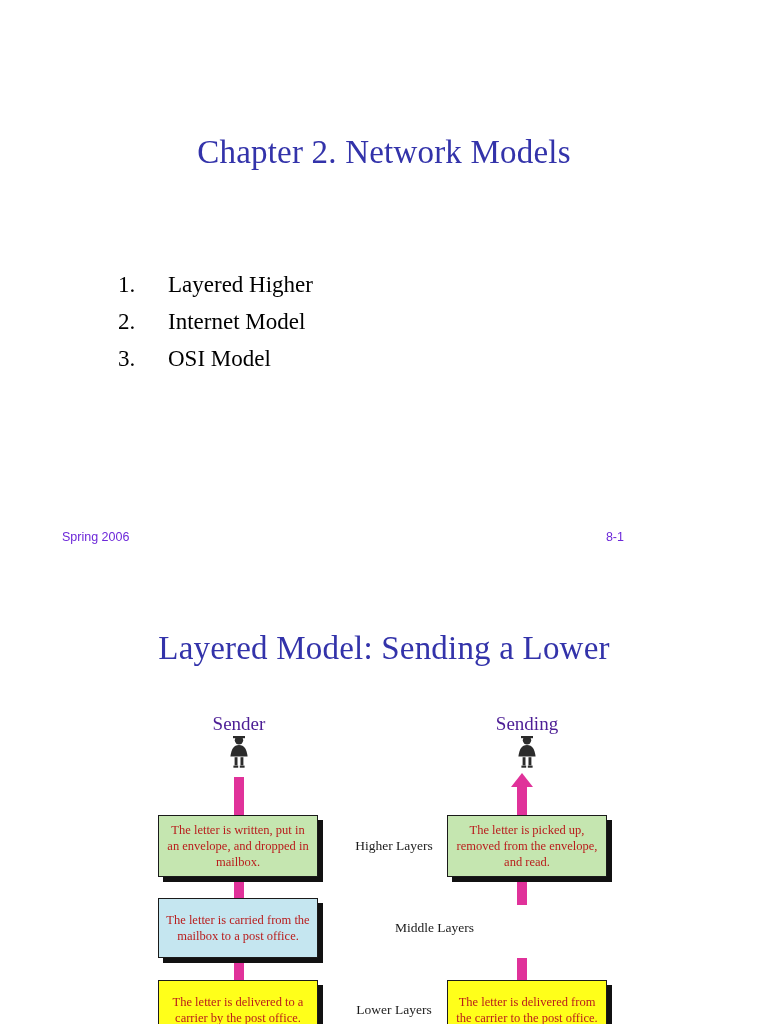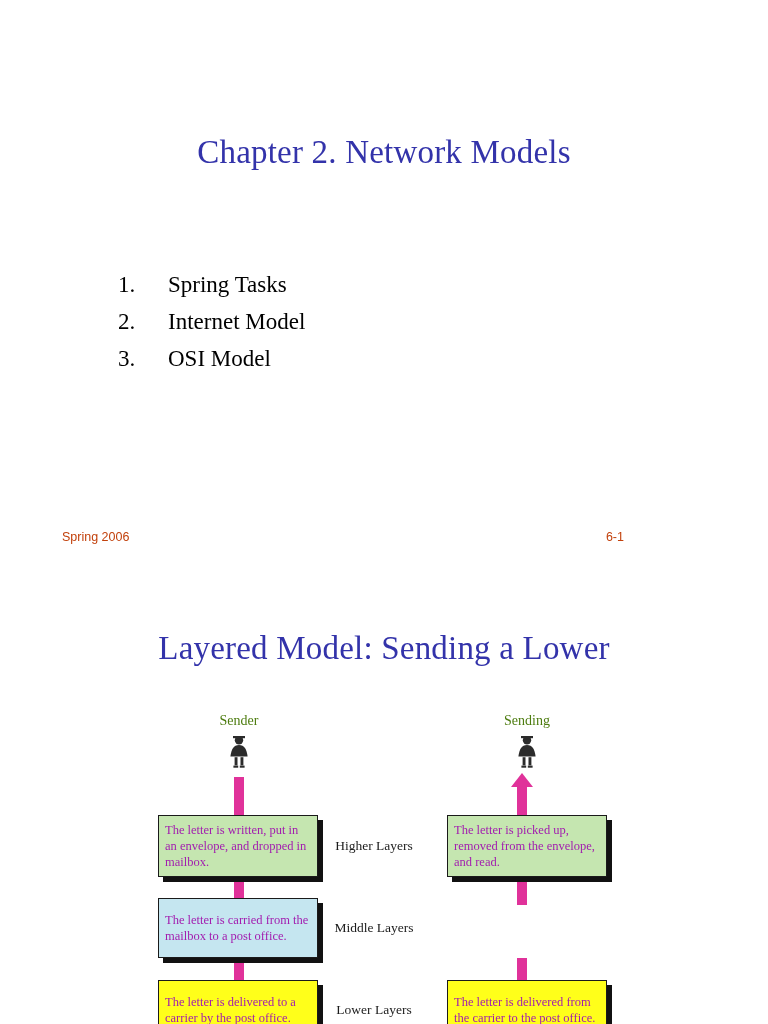--- a/index.html
+++ b/index.html
@@ -57,21 +57,21 @@
   .agenda-label { flex: 1 1 auto; }
 
   #footer {
     position: absolute;
     left: 0;
     top: 530px;
     width: 686px;
     height: 18px;
     font-family: "Liberation Sans", sans-serif;
     font-size: 12.5px;
-    color: #c2410c;
+    color: #6d28d9;
   }
   #footer-date { position: absolute; left: 62px; top: 0; }
   #footer-center { position: absolute; left: 0; top: 0; width: 768px; text-align: center; }
   #footer-page { position: absolute; right: 62px; top: 0; }
 
   
   #slide-two {
     position: absolute;
     left: 0; top: 600px;
     width: 768px;
@@ -88,22 +88,22 @@
     top: 105px;
     width: 480px;
     height: 320px;
   }
 
   .col-head {
     position: absolute;
     width: 120px;
     text-align: center;
     font-family: "Liberation Serif", serif;
-    font-size: 14px;
-    color: #4d7c0f;
+    font-size: 19px;
+    color: #4c1d95;
     top: 8px;
   }
   #head-sender   { left: 29px; }
   #head-receiver { left: 317px; }
 
   .person {
     position: absolute;
     top: 30px;
     width: 26px;
     height: 34px;
@@ -125,66 +125,67 @@
   }
 
   .layer-box {
     position: absolute;
     box-sizing: border-box;
     border: 1.5px solid #1a1a1a;
     box-shadow: 5px 5px 0 0 #111111;
     display: flex;
     align-items: center;
     justify-content: center;
+    text-align: center;
     font-family: "Liberation Serif", serif;
     font-size: 12.5px;
     line-height: 1.28;
-    color: #a21caf;
+    color: #b91c1c;
     padding: 3px 6px;
     z-index: 3;
   }
   .box-green  { background: #c5e6b0; }
   .box-blue   { background: #c5e6f0; }
   .box-yellow { background: #ffff1a; }
 
   .layer-label {
     position: absolute;
     width: 160px;
-    left: 144px;
+    left: 164px;
     text-align: center;
     font-family: "Liberation Serif", serif;
     font-size: 13.5px;
     color: #1b1b1b;
   }
 </style>
 </head>
 <body>
 
 <div id="slide-one">
 
   <div class="slide-title" id="title-chapter">Chapter 2. Network Models</div>
 
   <div id="agenda-list">
     <div class="agenda-item">
       <span class="agenda-num">1.</span>
-      <span class="agenda-label">Spring Tasks</span>
+      <span class="agenda-label">Layered Higher</span>
     </div>
     <div class="agenda-item">
       <span class="agenda-num">2.</span>
       <span class="agenda-label">Internet Model</span>
     </div>
     <div class="agenda-item">
       <span class="agenda-num">3.</span>
       <span class="agenda-label">OSI Model</span>
     </div>
   </div>
 
   <div id="footer">
     <span id="footer-date">Spring 2006</span>
-    <span id="footer-page">6-1</span>
+    <span id="footer-page">8-1</span>
   </div>
 
 </div>
 
 <div id="slide-two">
 
   <div class="slide-title" id="title-layered">Layered Model: Sending a Lower</div>
 
   <div id="diagram">
 
@@ -221,20 +222,20 @@
     <div class="arrow-head" style="left:361px; top:68px;"></div>
     <div class="pipe" style="left:367px; top:81px; height:31px;"></div>
     <div class="pipe" style="left:367px; top:170px; height:30px;"></div>
     <div class="pipe" style="left:367px; top:253px; height:30px;"></div>
 
     <div class="layer-box box-green" style="left:8px; top:110px; width:160px; height:62px;">The letter is written, put in an envelope, and dropped in mailbox.</div>
     <div class="layer-label" style="top:133px;">Higher Layers</div>
     <div class="layer-box box-green" style="left:297px; top:110px; width:160px; height:62px;">The letter is picked up, removed from the envelope, and read.</div>
 
     <div class="layer-box box-blue" style="left:8px; top:193px; width:160px; height:60px;">The letter is carried from the mailbox to a post office.</div>
-    <div class="layer-label" style="top:215px;">Middle Layers</div>
+    <div class="layer-label" style="top:215px;text-align:right;">Middle Layers</div>
 
     <div class="layer-box box-yellow" style="left:8px; top:275px; width:160px; height:60px;">The letter is delivered to a carrier by the post office.</div>
     <div class="layer-label" style="top:297px;">Lower Layers</div>
     <div class="layer-box box-yellow" style="left:297px; top:275px; width:160px; height:60px;">The letter is delivered from the carrier to the post office.</div>
 
   </div>
 </div>
 
 </body></html>

